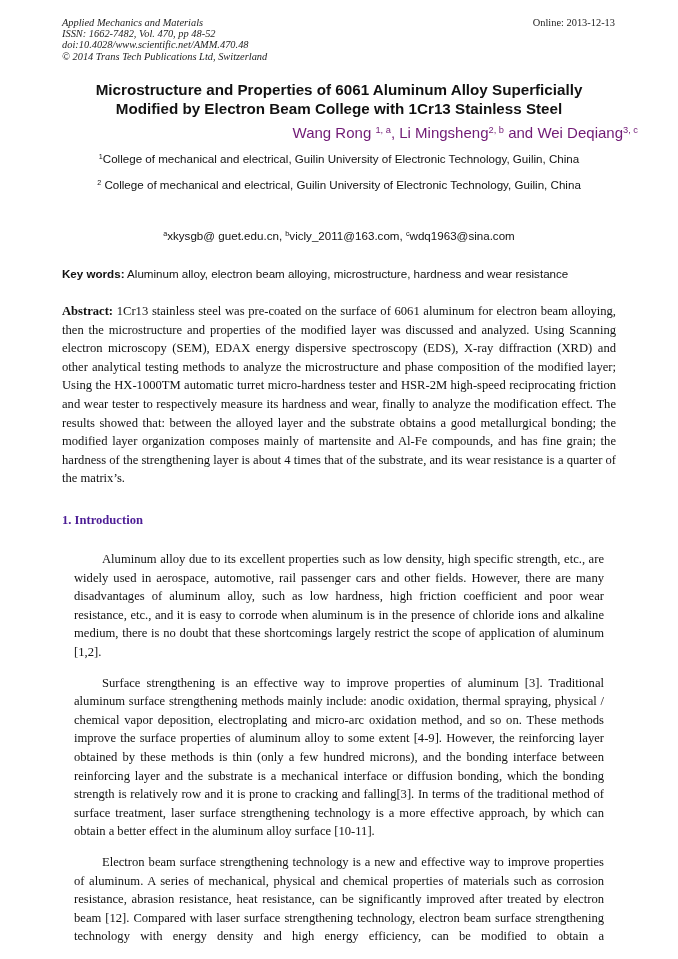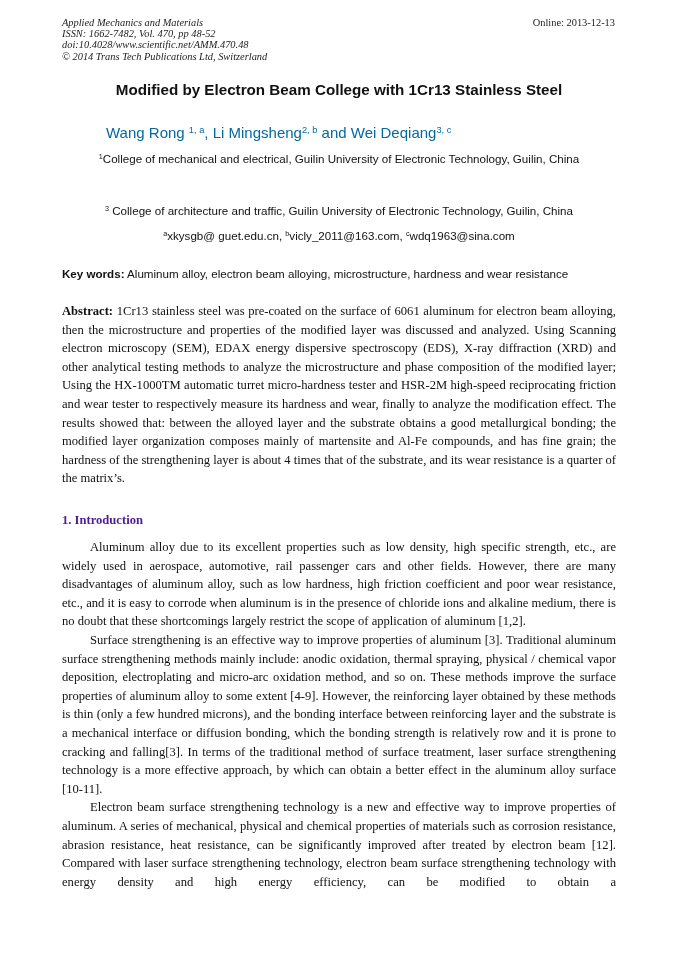--- a/index.html
+++ b/index.html
@@ -52,25 +52,25 @@
       font-size: 15.2px;
       line-height: 19px;
       color: #111;
     }
     .title div { white-space: nowrap; }
     .authors {
       position: absolute;
       left: 40px;
       width: 598px;
       top: 123px;
-      text-align: left;
+      text-align: right;
       font-family: "Liberation Sans", "DejaVu Sans", sans-serif;
       font-size: 15px;
       line-height: 20px;
-      color: #0369a1;
+      color: #701a75;
       white-space: nowrap;
       padding-left: 66px;
       box-sizing: border-box;
     }
     .authors sup, .affil sup, .emails sup {
       font-size: 62%;
       vertical-align: 0.55em;
       line-height: 0;
     }
     .affil {
@@ -135,21 +135,21 @@
       line-height: 16px;
       color: #4c1d95;
     }
     .intro {
       position: absolute;
       left: 62px;
       width: 554px;
       top: 538px;
     }
     .intro p {
-      margin: 0;
+      margin: 12px;
       text-indent: 28px;
     }
     .para-cont {
       text-align-last: justify;
     }
   </style>
 </head>
 <body>
 
 <div class="page">
@@ -157,27 +157,28 @@
   <div class="header-left">
     <div>Applied Mechanics and Materials</div>
     <div>ISSN: 1662-7482, Vol. 470, pp 48-52</div>
     <div>doi:10.4028/www.scientific.net/AMM.470.48</div>
     <div>© 2014 Trans Tech Publications Ltd, Switzerland</div>
   </div>
 
   <div class="header-right">Online: 2013-12-13</div>
 
   <div class="title">
+    <div>Microstructure and Properties of 6061 Aluminum Alloy Superficially</div>
     <div>Modified by Electron Beam College with 1Cr13 Stainless Steel</div>
   </div>
 
   <div class="authors"><span>Wang Rong </span><sup>1, a</sup><span>, </span><span>Li Mingsheng</span><sup>2, b</sup><span> and </span><span>Wei Deqiang</span><sup>3, c</sup></div>
 
   <div class="affil a1"><sup>1</sup><span>College of mechanical and electrical, Guilin University of Electronic Technology, Guilin, China</span></div>
-  <div class="affil a3"><sup>3</sup><span> College of architecture and traffic, Guilin University of Electronic Technology, Guilin, China</span></div>
+  <div class="affil a2"><sup>2</sup><span> College of mechanical and electrical, Guilin University of Electronic Technology, Guilin, China</span></div>
 
   <div class="emails"><sup>a</sup><span>xkysgb@ guet.edu.cn, </span><sup>b</sup><span>vicly_2011@163.com, </span><sup>c</sup><span>wdq1963@sina.com</span></div>
 
   <div class="keywords"><b>Key words:</b><span> Aluminum alloy, electron beam alloying, microstructure, hardness and wear resistance</span></div>
 
   <div class="abstract body-text"><b>Abstract:</b><span> 1Cr13 stainless steel was pre-coated on the surface of 6061 aluminum for electron beam alloying, then the microstructure and properties of the modified layer was discussed and analyzed. Using Scanning electron microscopy (SEM), EDAX energy dispersive spectroscopy (EDS), X-ray diffraction (XRD) and other analytical testing methods to analyze the microstructure and phase composition of the modified layer; Using the HX-1000TM automatic turret micro-hardness tester and HSR-2M high-speed reciprocating friction and wear tester to respectively measure its hardness and wear, finally to analyze the modification effect. The results showed that: between the alloyed layer and the substrate obtains a good metallurgical bonding; the modified layer organization composes mainly of martensite and Al-Fe compounds, and has  fine grain; the hardness of the strengthening layer is about 4 times that of the substrate, and its wear resistance is a quarter of the matrix’s.</span></div>
 
   <div class="section-heading">1. Introduction</div>
 
   <div class="intro body-text">

